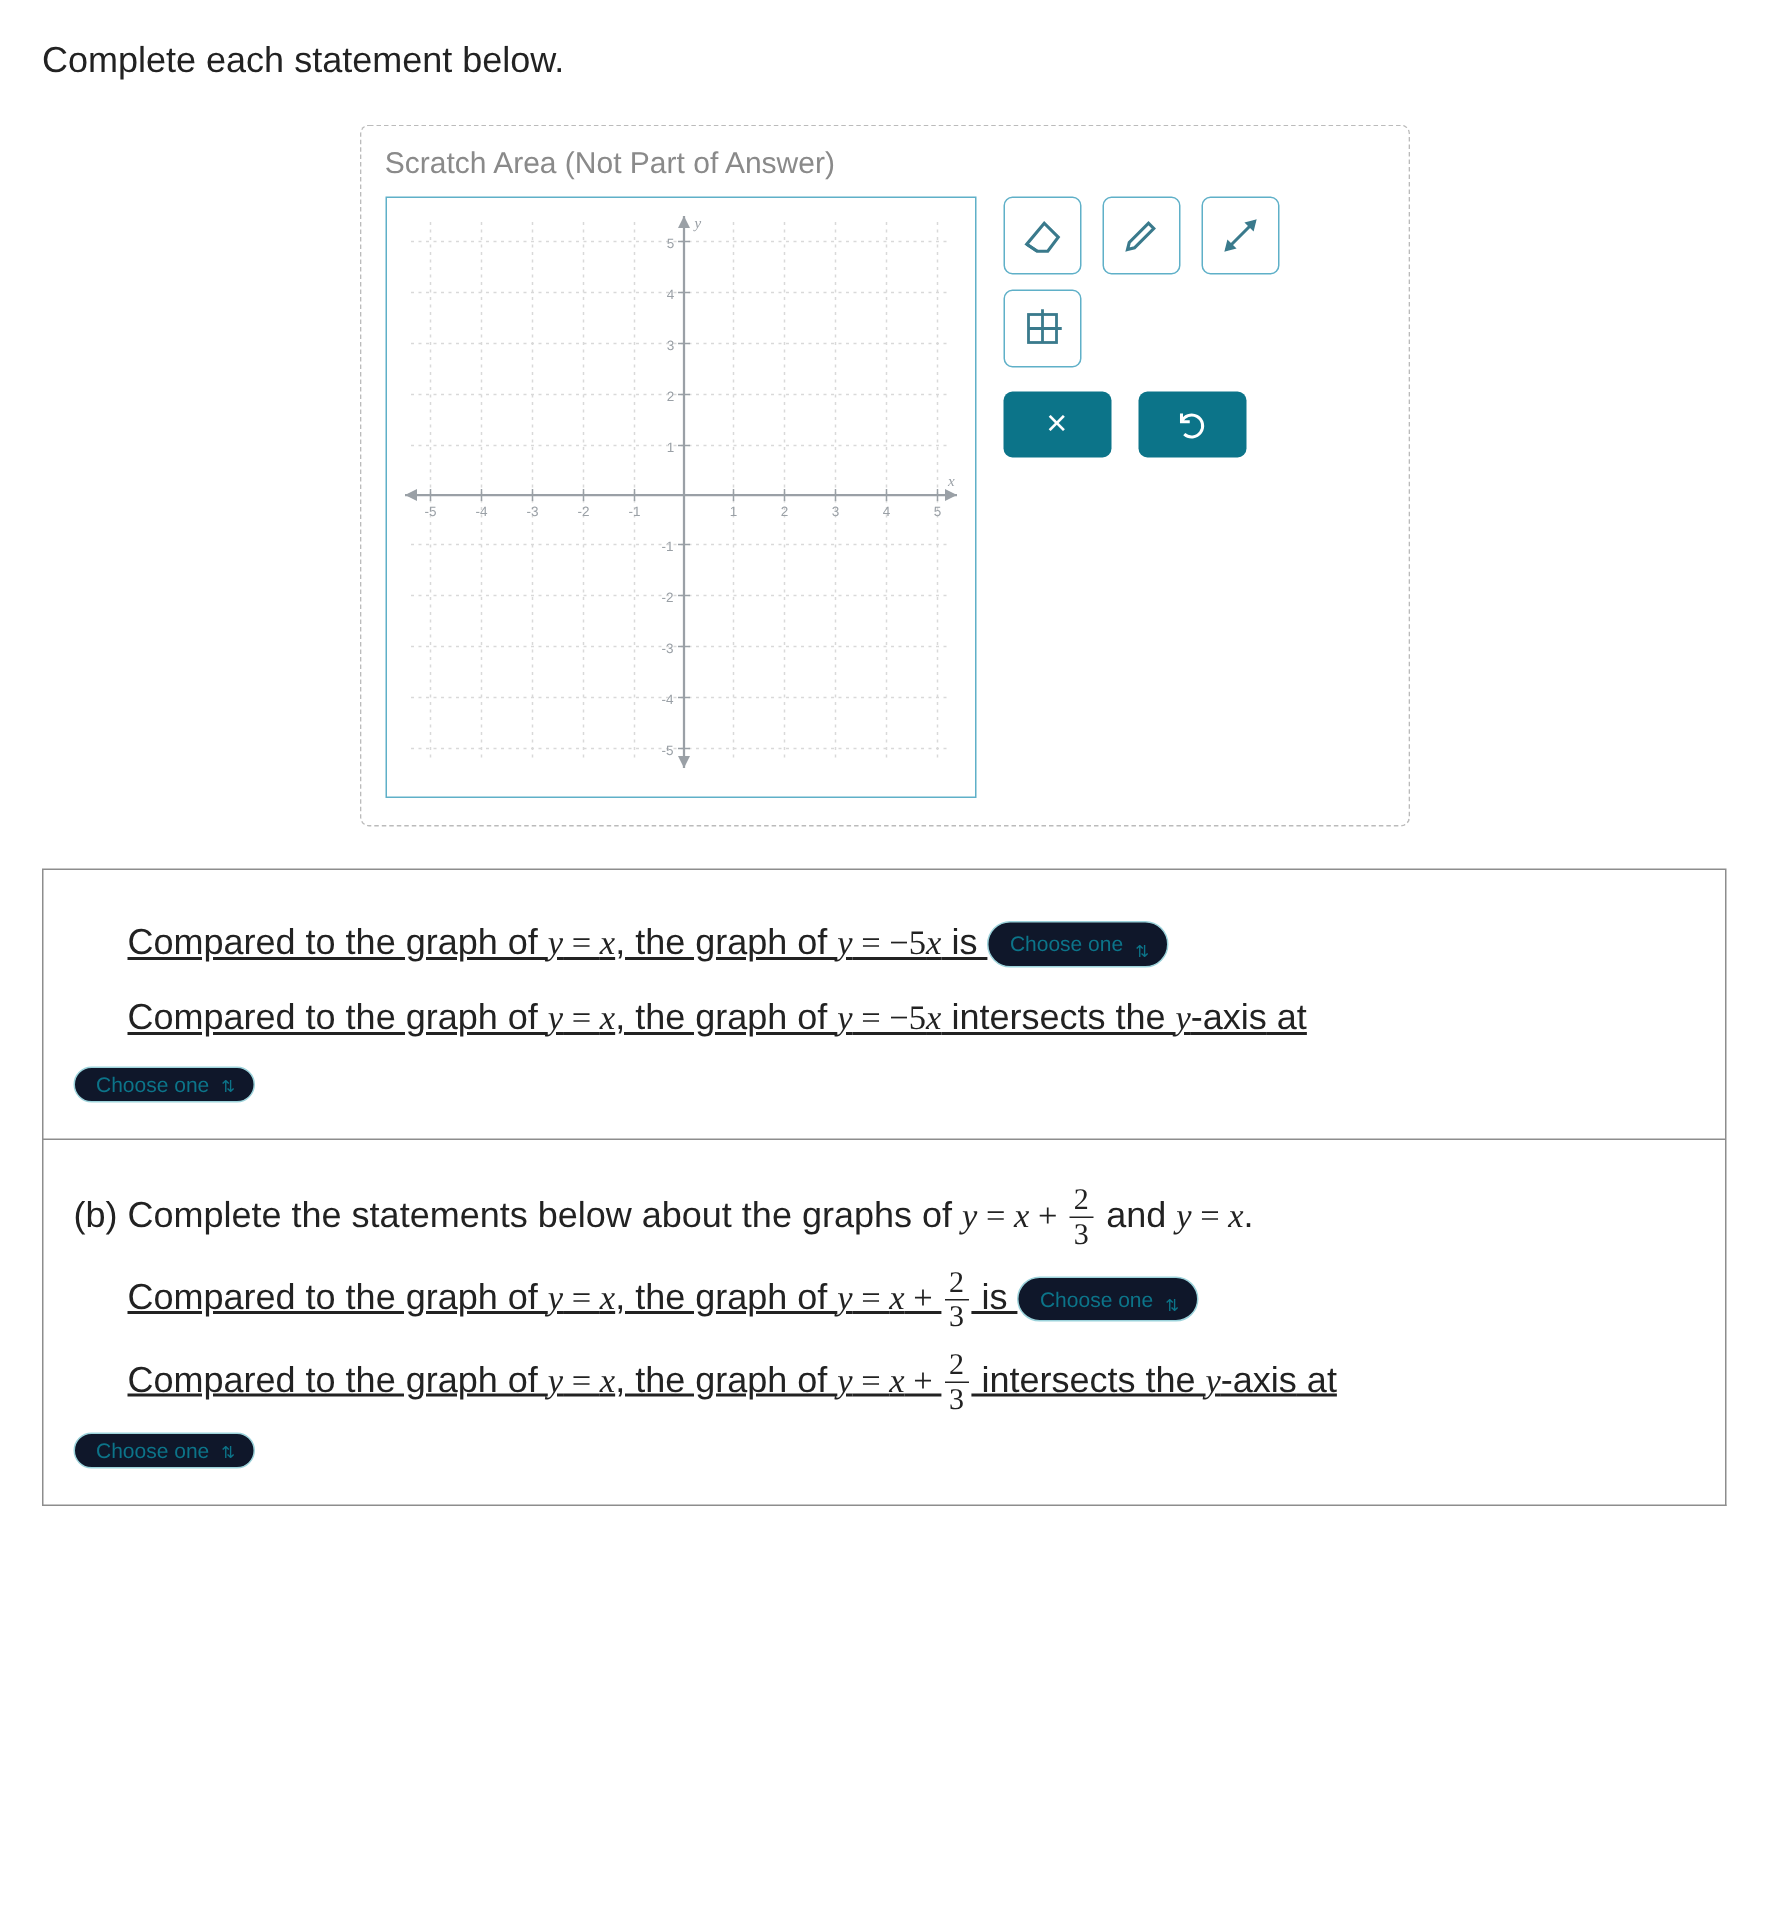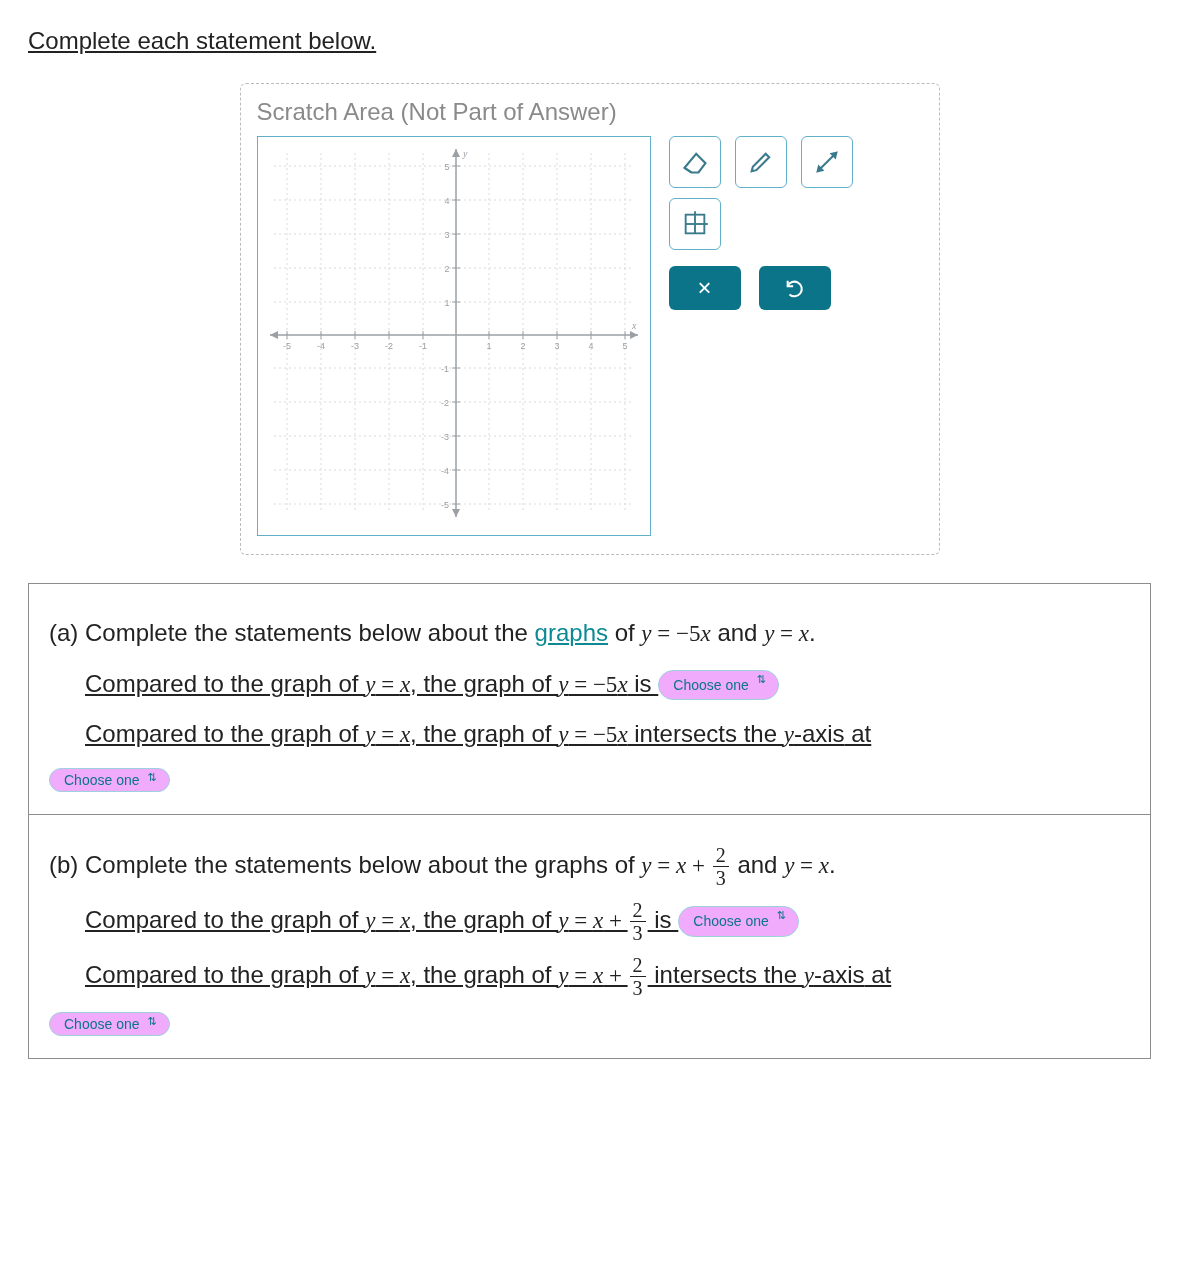--- a/index.html
+++ b/index.html
@@ -8,33 +8,32 @@
     padding: 24px 28px;
     font-family: Arial, Helvetica, sans-serif;
     background: #fff;
     color: #222;
     font-size: 24px;
     width: 1179px;
   }
   .instructions {
     line-height: 1.45;
     margin-bottom: 24px;
-    text-decoration: underline;
   }
   .scratch-wrap {
     width: 700px;
     margin: 0 auto 28px auto;
     border: 1px dashed #bbb;
     border-radius: 6px;
     padding: 14px 16px 18px 16px;
     background: #fff;
   }
   .scratch-title {
     color: #8a8a8a;
-    font-size: 24px;
+    font-size: 20px;
     margin-bottom: 10px;
   }
   .scratch-body { display: flex; gap: 18px; }
   .graph-box {
     border: 1px solid #5fb0c8;
     padding: 6px;
     background: #fff;
   }
   .tool-col { display: flex; flex-direction: column; gap: 10px; }
   .tool-row { display: flex; gap: 14px; }
@@ -63,22 +62,22 @@
     border: 1px solid #8d8d8d;
     padding: 18px 20px 22px 20px;
   }
   .qbox + .qbox { border-top: none; }
   .q-line { line-height: 1.6; margin: 12px 0 8px 0; }
   .indent { margin-left: 36px; text-decoration: underline; }
   .math { font-family: 'Times New Roman', Times, serif; font-style: italic; font-size: 23px; }
   .math-up { font-style: normal; }
   .link { color: #0c8a94; text-decoration: underline; cursor: pointer; }
   .choose {
-    display: inline-flex; align-items: flex-start; gap: 8px;
-    background: #f0abfc;
+    display: inline-flex; align-items: flex-end; gap: 8px;
+    background: #0f172a;
     border: 1px solid #9cd3db;
     border-radius: 20px;
     padding: 3px 12px 3px 14px;
     color: #0c7489;
     font-size: 14px;
     cursor: pointer;
     vertical-align: middle;
   }
   .choose .sorticon { font-size: 11px; color: #0c7489; line-height: 1; }
   .frac {
@@ -224,23 +223,20 @@
               <path d="M4 10a8 8 0 1 1 2 9"></path>
               <polyline points="4,4 4,10 10,10"></polyline>
             </svg>
         </div>
       </div>
     </div>
   </div>
 </div>
 
 <div class="qbox">
-  <div class="q-line">
-    <span>(a) Complete the statements below about the </span><span class="link">graphs</span><span> of </span><span class="math">y<span class="math-up"> = −5</span>x</span><span> and </span><span class="math">y<span class="math-up"> = </span>x</span><span>.</span>
-  </div>
 
   <div class="q-line indent">
     <span>Compared to the graph of </span><span class="math">y<span class="math-up"> = </span>x</span><span>, the graph of </span><span class="math">y<span class="math-up"> = −5</span>x</span><span> is </span>
     <span class="choose">
         <span>Choose one</span>
         <span class="sorticon">⇅</span>
       </span>
   </div>
 
   <div class="q-line indent">

